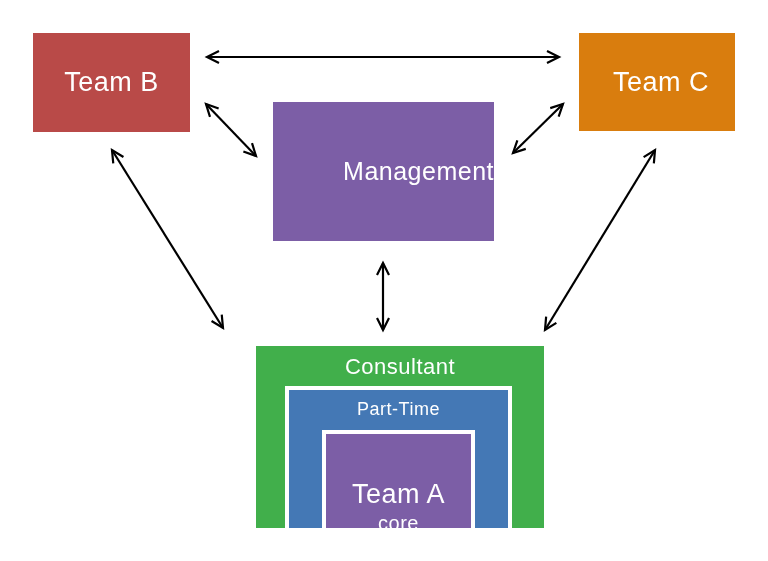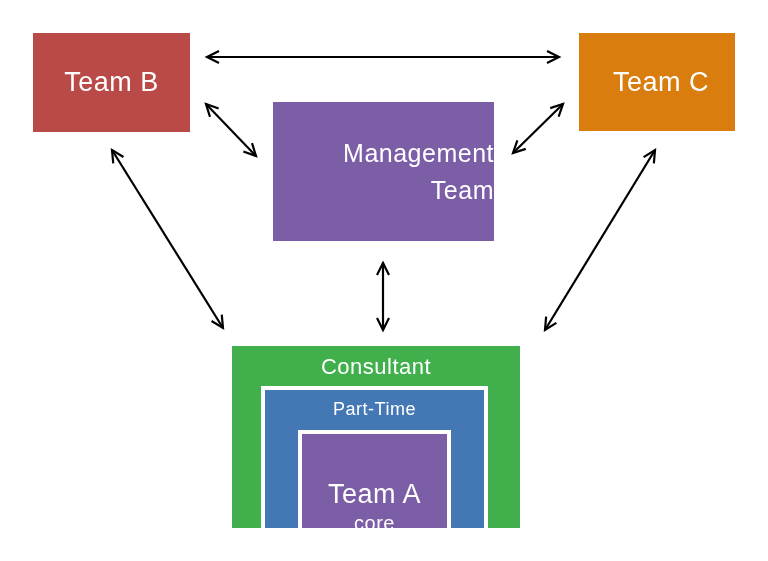--- a/index.html
+++ b/index.html
@@ -50,21 +50,21 @@
     display:flex;align-items:center;justify-content:center;
     font-size:27px;letter-spacing:0.5px;padding-left:8px;
   }
   .box-management{
     left:273px;top:102px;width:221px;height:139px;
     background:var(--color-management);
     display:flex;flex-direction:column;align-items:flex-end;justify-content:center;
     font-size:25px;line-height:37px;letter-spacing:0.5px;
   }
   .box-consultant{
-    left:232px;top:346px;width:288px;height:182px;
+    left:256px;top:346px;width:288px;height:182px;
     background:var(--color-consultant);
   }
   .consultant-label{
     height:40px;line-height:42px;font-size:22px;letter-spacing:0.5px;
   }
   .box-part-time{
     left:29px;top:40px;width:227px;height:142px;
     background:var(--color-part-time);
     border:4px solid var(--color-divider);
     border-bottom:none;
@@ -107,21 +107,20 @@
   <div class="box box-team-b">
     <span>Team B</span>
   </div>
 
   <div class="box box-team-c">
     <span>Team C</span>
   </div>
 
   <div class="box box-management">
     <span>Management</span>
-    <span>Team</span>
   </div>
 
   <div class="box box-consultant">
     <div class="consultant-label">Consultant</div>
     <div class="box box-part-time">
       <div class="part-time-label">Part-Time</div>
       <div class="box box-team-a">
         <div class="team-a-label">Team A</div>
         <div class="team-a-sublabel">core</div>
       </div>

